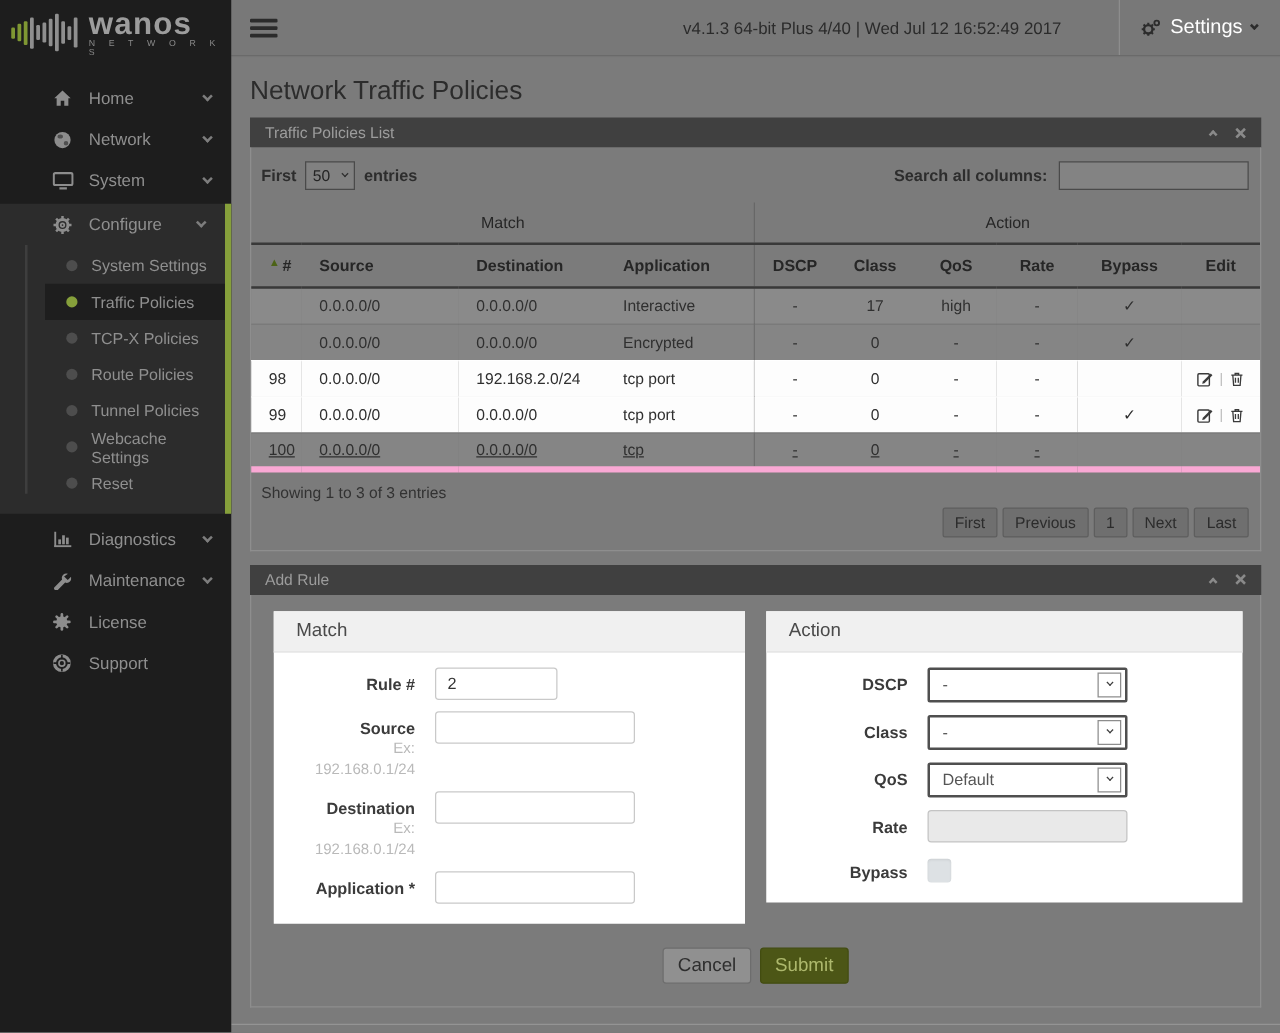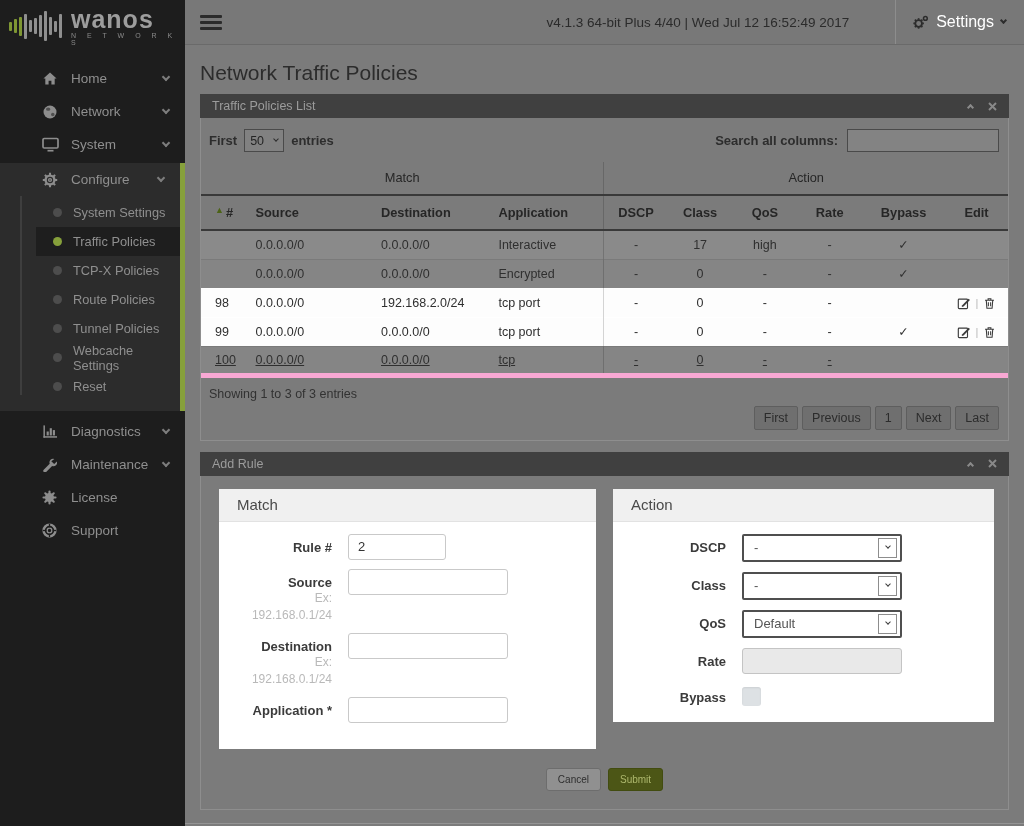--- a/index.html
+++ b/index.html
@@ -95,21 +95,21 @@
   .fhint { font-size:12px; color:#b9b9b9; line-height:17px; }
   input.txt { height:26px; border:1px solid #c9c9c9; border-radius:3px; padding:0 9px; font-size:13px; color:#333; background:#fff; outline:none; }
   .w95 { width:98px; } .w160 { width:160px; }
   input.txt:disabled, input.txt.dis { background:#e9e9e9; border-color:#c4c4c4; }
   .sel { width:160px; height:28px; border:2px solid #4f4f4f; border-radius:2px; display:flex; align-items:center; background:#fff; cursor:pointer; }
   .sel-val { flex:1; padding-left:10px; font-size:13px; color:#555; }
   .sel-arrow { width:19px; height:20px; margin-right:3px; border:1px solid #8d8d8d; display:flex; align-items:center; justify-content:center; color:#3d3d3d; }
   .sel-arrow .chev { width:4px; height:4px; border-width:1.5px; }
   .checkbox { width:19px; height:19px; background:#dde1e4; border-radius:3px; margin-top:3px; cursor:pointer; box-shadow:inset 0 1px 2px rgba(0,0,0,0.08); }
   .form-actions { display:flex; justify-content:center; gap:7px; padding:19px 0 18px; }
-  .btn { font-size:10px; padding:5px 11px; border-radius:3px; cursor:pointer; font-family:inherit; }
+  .btn { font-size:15px; padding:5px 11px; border-radius:3px; cursor:pointer; font-family:inherit; }
   .btn-cancel { background:#909090; border:1px solid #6d6d6d; color:#2e2e2e; }
   .btn-submit { background:#4c5616; border:1px solid #424c10; color:#adb86d; }
 
   
   .footer { margin:13px -15px 0; border-top:1px solid #949494; padding:10px 16px 0; text-align:right; font-size:12.5px; color:#3e3e3e; }
   .footer a { color:#56707e; text-decoration:none; cursor:pointer; }
   .fsep { margin:0 3px; }
 </style>
 </head>
 <body>
@@ -516,21 +516,21 @@
               <input class="txt w160" style="">
             </div>
             <div class="frow">
               <div class="flabels">
                 <div class="flabel">Destination</div>
                 <div class="fhint">Ex:</div>
                 <div class="fhint">192.168.0.1/24</div>
               </div>
               <input class="txt w160" style="">
             </div>
-            <div class="frow" style="margin-bottom:10px">
+            <div class="frow" style="margin-bottom:0">
               <div class="flabels">
                   <div class="flabel">Application *</div>
                 </div>
               <input class="txt w160" style="">
             </div>
           </div>
         </div>
 
         <div class="card card-action">
           <div class="card-header">Action</div>

